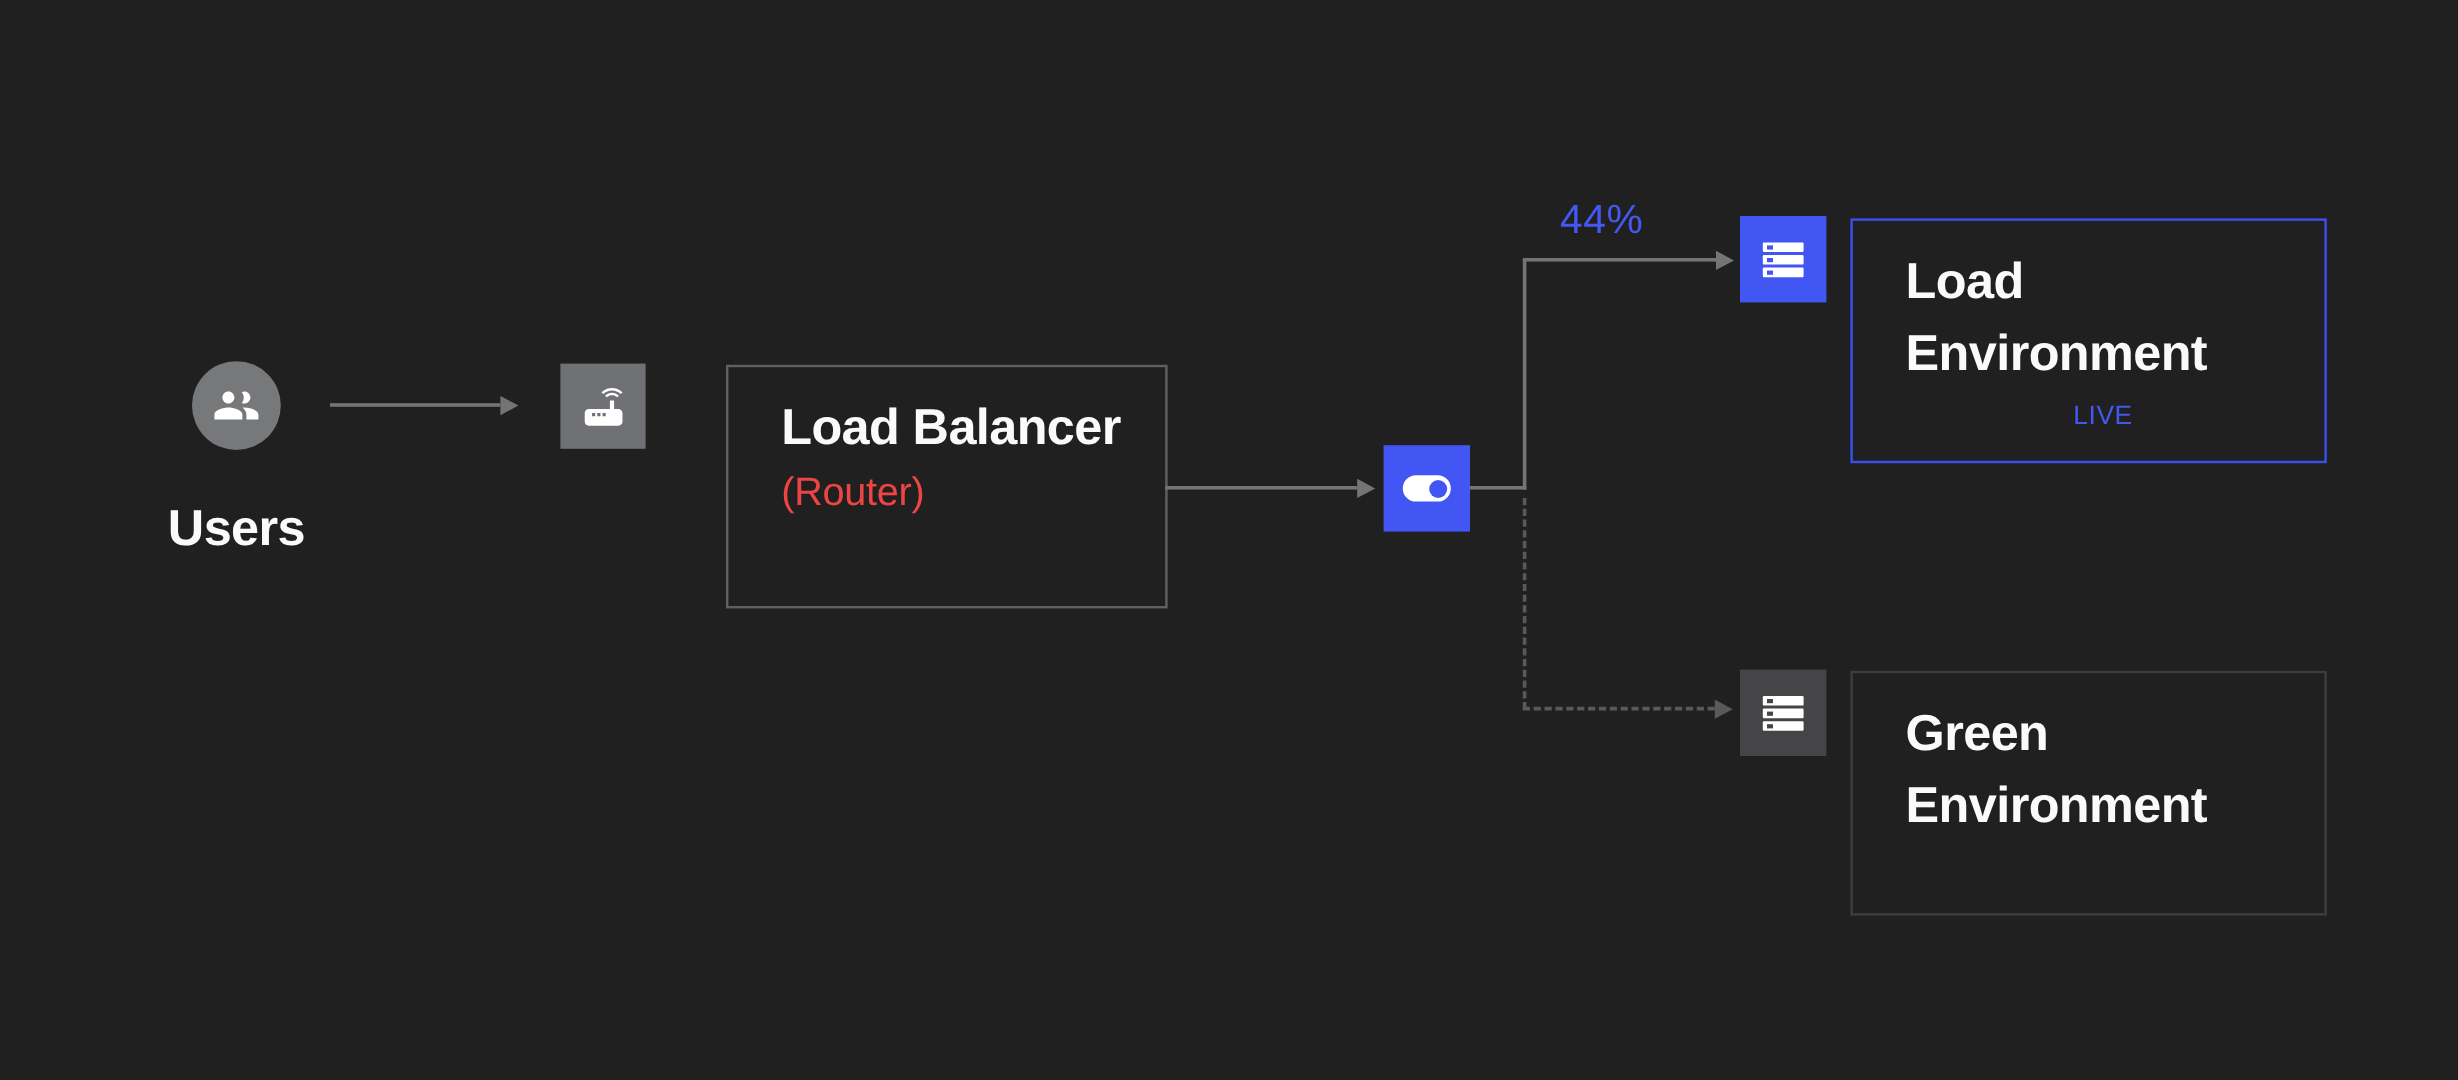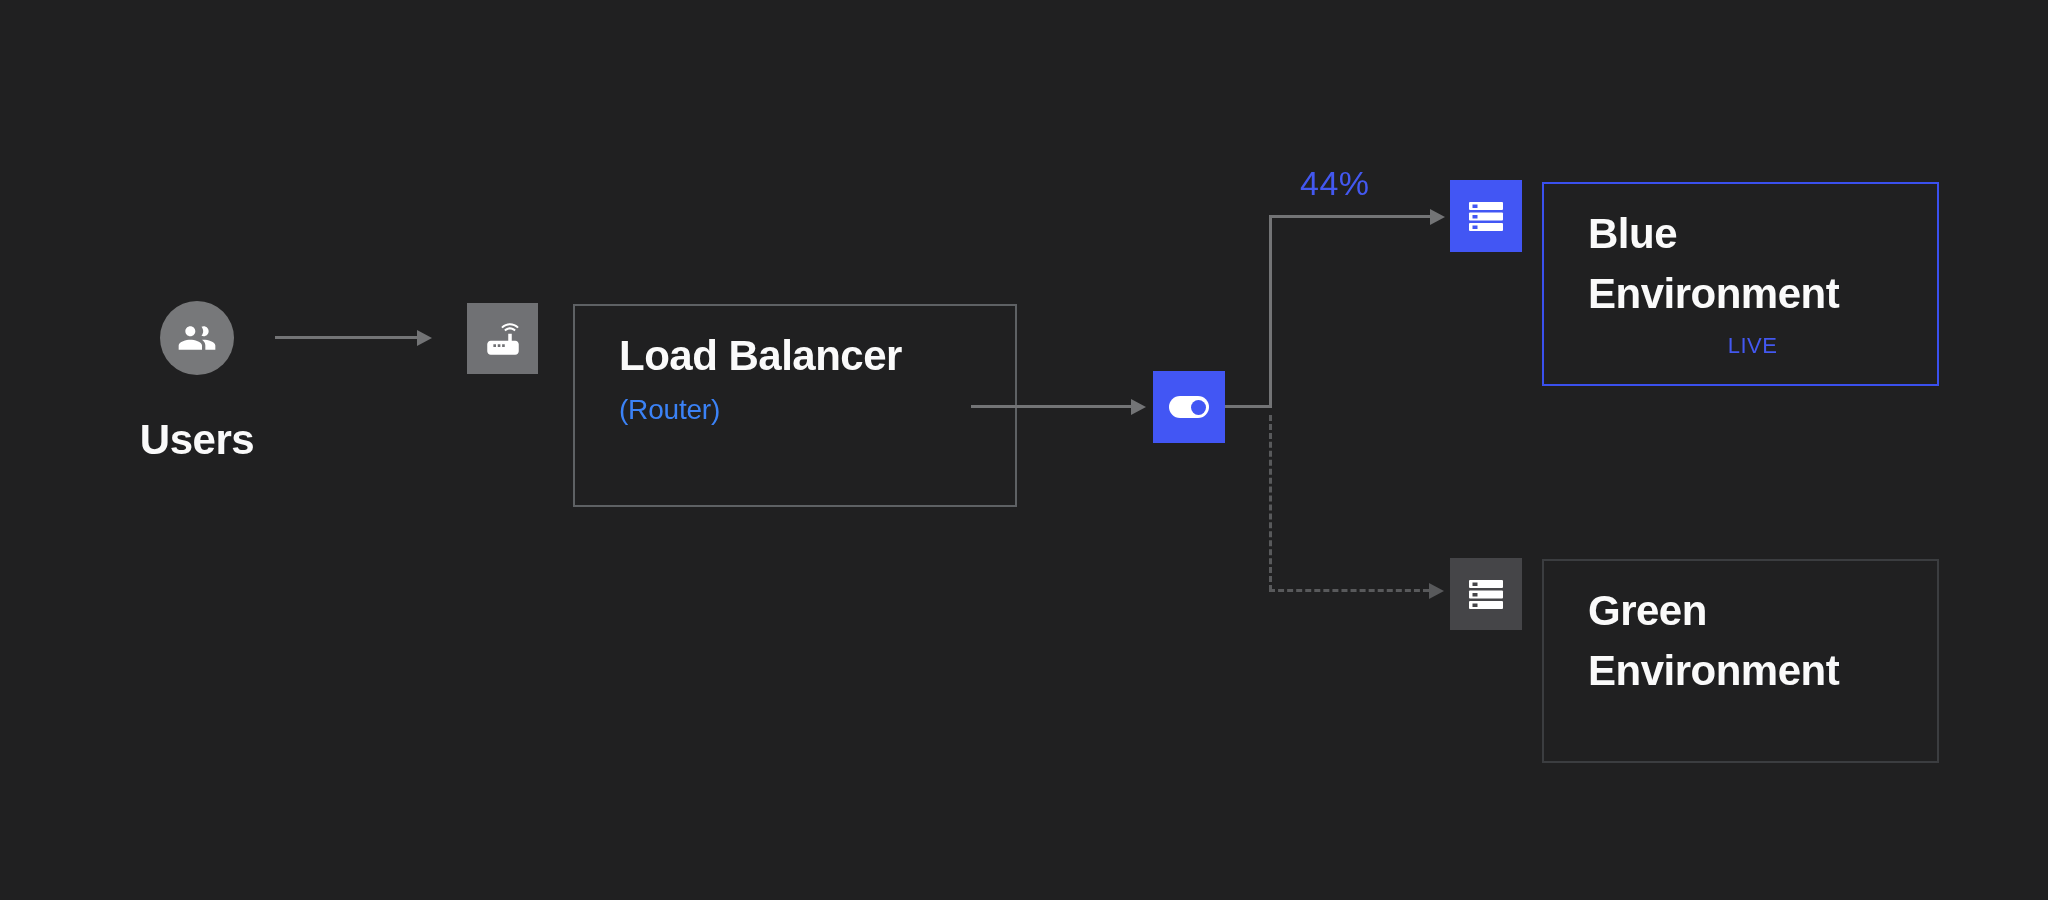--- a/index.html
+++ b/index.html
@@ -41,23 +41,23 @@
     padding: 20px 20px 0 44px;
   }
   .box-title {
     color: var(--text-white, #fafafa);
     font-weight: bold;
     font-size: 42px;
     line-height: 60px;
     letter-spacing: -0.5px;
   }
   .box-subtitle {
-    color: #3b82f6;
+    color: #ef4444;
     font-weight: normal;
-    font-size: 28px;
+    font-size: 33px;
     line-height: 48px;
     letter-spacing: -0.2px;
   }
   .box-status {
     color: var(--blue-text, #4358f0);
     font-weight: normal;
     font-size: 22px;
     line-height: 44px;
     letter-spacing: 0.5px;
     text-align: center;
@@ -115,21 +115,21 @@
 
   <div class="abs line-h" style="left:275px; top:336px; width:142px;"></div>
   <div class="abs arrow-head" style="left:417px; top:329.5px;"></div>
 
   <div class="abs icon-tile" style="left:467px; top:303px; width:71px; height:71px; background:var(--gray-icon,#707174);">
     <svg width="42" height="42" viewBox="0 0 24 24" fill="#ffffff">
       <path d="M20.2 5.9l.8-.8C19.6 3.7 17.8 3 16 3s-3.6.7-5 2.1l.8.8C13 4.8 14.5 4.2 16 4.2s3 .6 4.2 1.7zm-.9.8c-.9-.9-2.1-1.4-3.3-1.4s-2.4.5-3.3 1.4l.8.8c.7-.7 1.6-1 2.5-1 .9 0 1.8.3 2.5 1l.8-.8zM19 13h-2V9h-2v4H5c-1.1 0-2 .9-2 2v4c0 1.1.9 2 2 2h14c1.1 0 2-.9 2-2v-4c0-1.1-.9-2-2-2zm-11 3.5H6.5V15H8v1.5zm2.5 0H9V15h1.5v1.5zm2.5 0h-1.5V15H13v1.5z"></path>
     </svg>
   </div>
 
-  <div class="abs diagram-box lb-box" style="left:573px; top:304px; width:444px; height:203px;">
+  <div class="abs diagram-box lb-box" style="left:605px; top:304px; width:368px; height:203px;">
     <div class="box-title">Load Balancer</div>
     <div class="box-subtitle">(Router)</div>
   </div>
 
   <div class="abs line-h" style="left:971px; top:405px; width:160px;"></div>
   <div class="abs arrow-head" style="left:1131px; top:398.5px;"></div>
 
   <div class="abs icon-tile" style="left:1153px; top:371px; width:72px; height:72px; background:var(--accent-blue,#4256f4);">
     <div class="toggle-glyph">
       <div class="knob"></div>
@@ -152,21 +152,21 @@
       </g>
       <g fill="currentColor">
         <rect x="22.5" y="24.5" width="5" height="3.5"></rect>
         <rect x="22.5" y="35" width="5" height="3.5"></rect>
         <rect x="22.5" y="45.5" width="5" height="3.5"></rect>
       </g>
     </svg>
   </div>
 
   <div class="abs diagram-box blue-box" style="left:1542px; top:182px; width:397px; height:204px;">
-    <div class="box-title" style="max-width:330px;">Blue Environment</div>
+    <div class="box-title" style="max-width:330px;">Load Environment</div>
     <div class="box-status">LIVE</div>
   </div>
 
   <div class="abs dash-v" style="left:1269px; top:415px; height:176px;"></div>
   <div class="abs dash-h" style="left:1269px; top:589px; width:160px;"></div>
   <div class="abs arrow-head dim" style="left:1429px; top:582.5px;"></div>
 
   <div class="abs icon-tile" style="left:1450px; top:558px; width:72px; height:72px; background:var(--gray-icon-dark,#454548); color:var(--gray-icon-dark,#454548);">
     <svg width="72" height="72" viewBox="0 0 72 72">
       <g fill="#ffffff">

